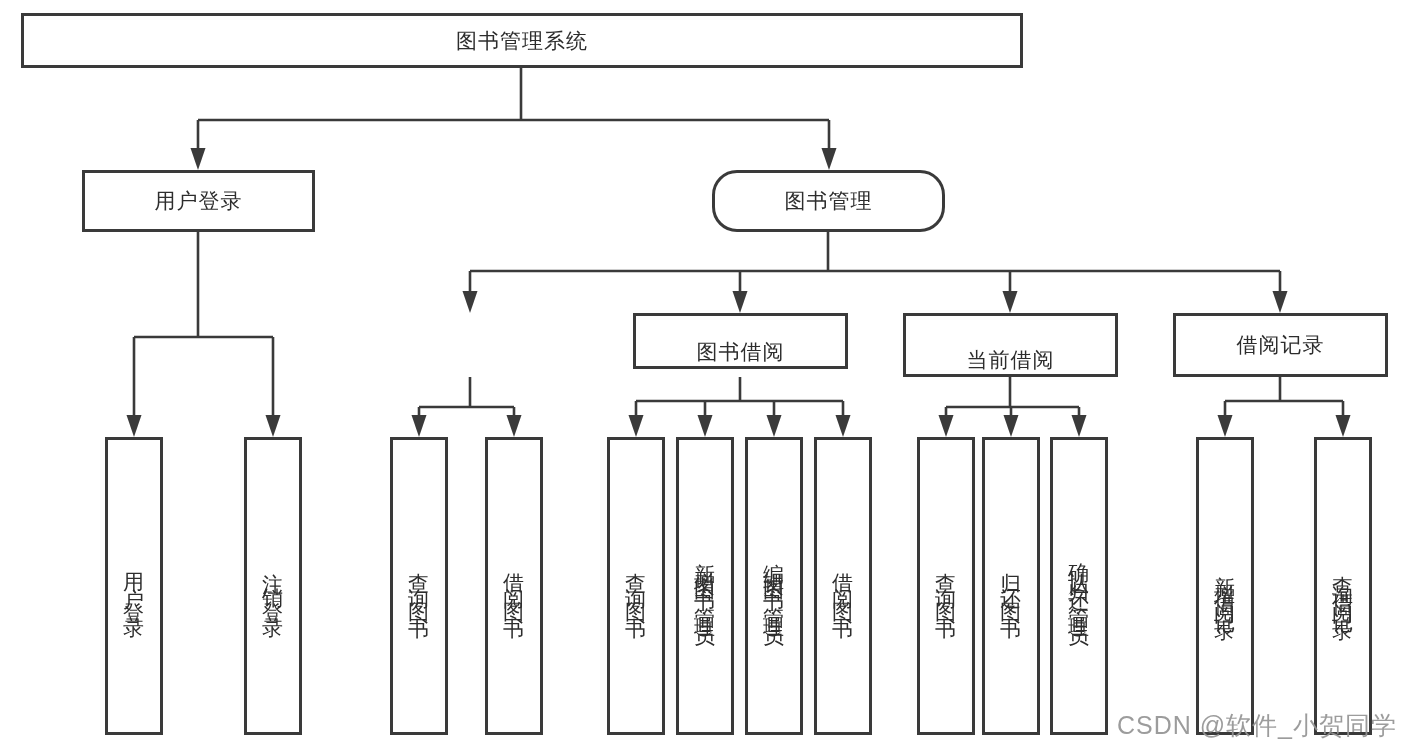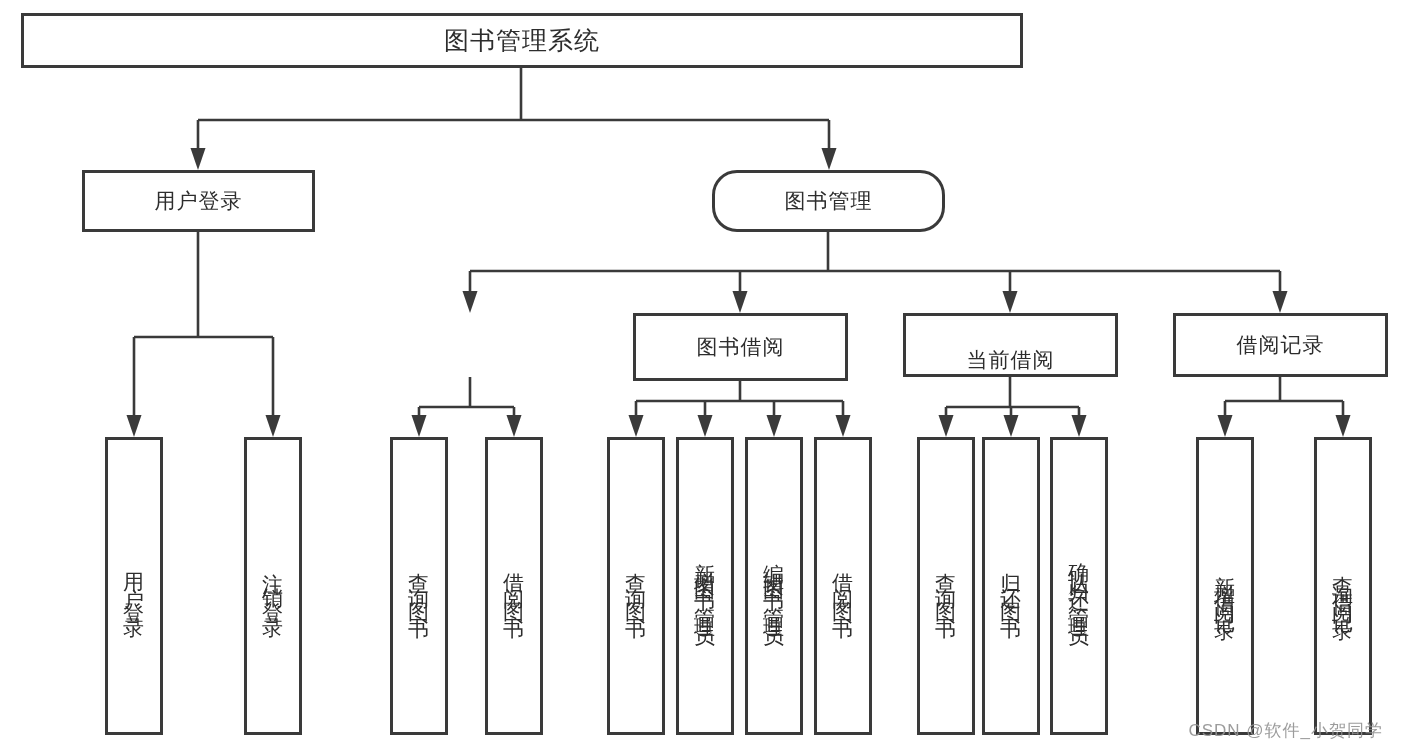--- a/index.html
+++ b/index.html
@@ -15,35 +15,35 @@
   .connectors polygon{fill:#3a3a3a;stroke:none;}
   .box{
     position:absolute;
     box-sizing:border-box;
     background:#ffffff;
     border:3px solid #3a3a3a;
     display:flex;align-items:center;justify-content:center;
     color:#2d2d2d;
   }
   .box.h{font-size:21px;letter-spacing:1px;}
-  .box.root{font-size:25px;letter-spacing:1px;}
+  .box.root{font-size:21px;letter-spacing:1px;}
   .box.v{font-size:21px;}
   .vtext{
     writing-mode:vertical-rl;
     text-orientation:mixed;
     line-height:1;
     white-space:nowrap;
   }
   .ls4{letter-spacing:15px;}
   .ls6{letter-spacing:9px;}
   .ls9{letter-spacing:9px;}
   .watermark{
     position:absolute;
-    right:22px;bottom:5px;
-    font-size:17px;
+    right:8px;bottom:5px;
+    font-size:25px;
     color:rgba(148,148,148,0.92);
     letter-spacing:1px;
     white-space:nowrap;
   }
 </style>
 </head>
 <body>
 
 <div class="canvas">
 
@@ -127,21 +127,21 @@
     <span>图书管理系统</span>
   </div>
 
   <div class="box h" style="left:82px;top:170px;width:233px;height:62px;">
     <span>用户登录</span>
   </div>
   <div class="box h" style="left:712px;top:170px;width:233px;height:62px;border-radius:25px;">
     <span>图书管理</span>
   </div>
 
-  <div class="box h" style="left:633px;top:313px;width:215px;height:68px;">
+  <div class="box h" style="left:633px;top:313px;width:215px;height:56px;align-items:flex-end;">
     <span>图书借阅</span>
   </div>
   <div class="box h" style="left:903px;top:313px;width:215px;height:64px;align-items:flex-end;">
     <span>当前借阅</span>
   </div>
   <div class="box h" style="left:1173px;top:313px;width:215px;height:64px;">
     <span>借阅记录</span>
   </div>
 
   <div class="box v" style="left:105px;top:437px;width:58px;height:298px;">

